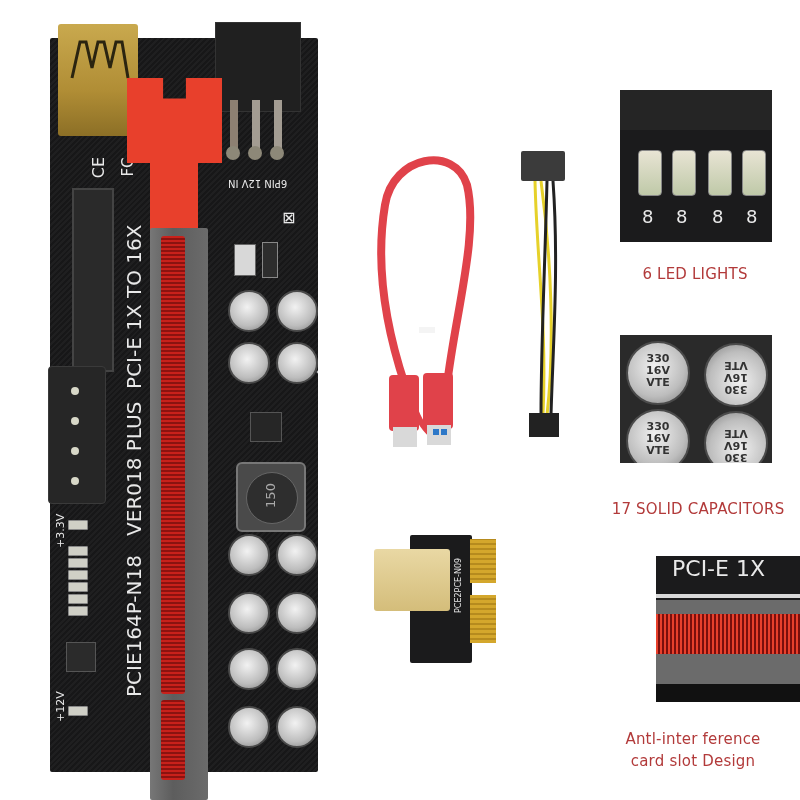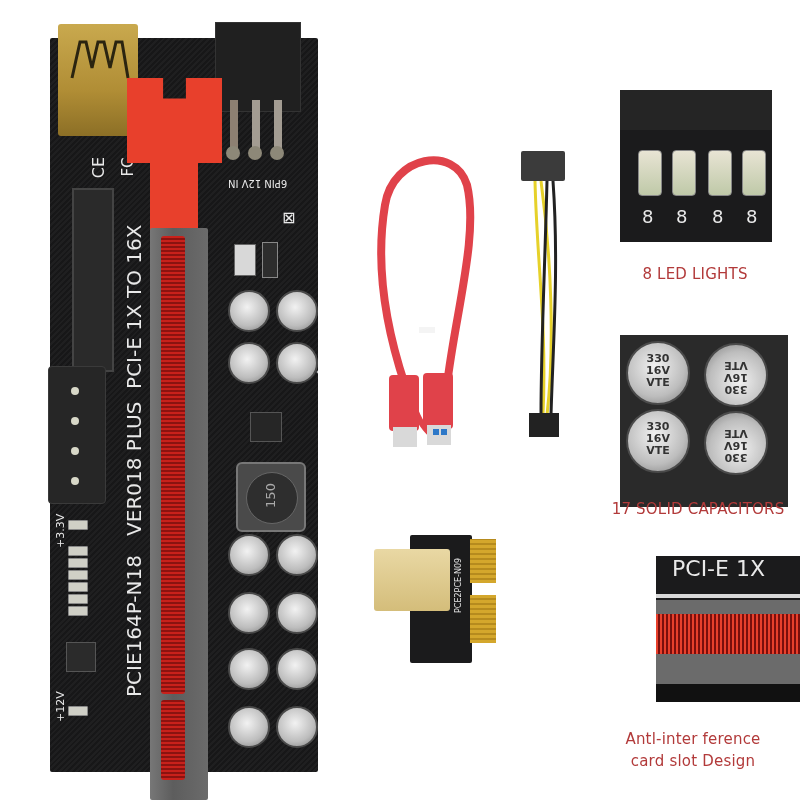--- a/index.html
+++ b/index.html
@@ -139,23 +139,23 @@
   <div class="abs" style="left:0;top:0;width:152px;height:40px;background:#252525;"></div>
   <div class="abs led" style="left:18px;top:60px;width:22px;height:44px;border-radius:4px;background:linear-gradient(#e8e4d4,#bfc9a8);"></div>
   <div class="abs led" style="left:52px;top:60px;width:22px;height:44px;border-radius:4px;background:linear-gradient(#e8e4d4,#bfc9a8);"></div>
   <div class="abs led" style="left:88px;top:60px;width:22px;height:44px;border-radius:4px;background:linear-gradient(#e8e4d4,#bfc9a8);"></div>
   <div class="abs led" style="left:122px;top:60px;width:22px;height:44px;border-radius:4px;background:linear-gradient(#e8e4d4,#bfc9a8);"></div>
   <div class="abs silk" style="left:22px;top:116px;font-size:18px;">8</div>
   <div class="abs silk" style="left:56px;top:116px;font-size:18px;">8</div>
   <div class="abs silk" style="left:92px;top:116px;font-size:18px;">8</div>
   <div class="abs silk" style="left:126px;top:116px;font-size:18px;">8</div>
 </div>
-<div class="abs label" style="left:610px;top:265px;width:170px;">8 LED LIGHTS</div>
+<div class="abs label" style="left:610px;top:265px;width:170px;">6 LED LIGHTS</div>
 
-<div class="abs panel" style="left:620px;top:335px;width:152px;height:172px;background:#2a2a2a;padding-left:16px;">
+<div class="abs panel" style="left:620px;top:335px;width:152px;height:128px;background:#2a2a2a;">
   <div class="abs cap" style="left:6px;top:6px;width:60px;height:60px;">
     <span style="margin-top:10px;font-size:11px;line-height:12px;">330</span>
     <span style="font-size:11px;line-height:12px;">16V</span>
     <span style="font-size:11px;line-height:12px;">VTE</span>
   </div>
   <div class="abs cap" style="left:84px;top:8px;width:60px;height:60px;transform:rotate(180deg);">
     <span style="margin-top:10px;font-size:11px;line-height:12px;">330</span>
     <span style="font-size:11px;line-height:12px;">16V</span>
     <span style="font-size:11px;line-height:12px;">VTE</span>
   </div>

